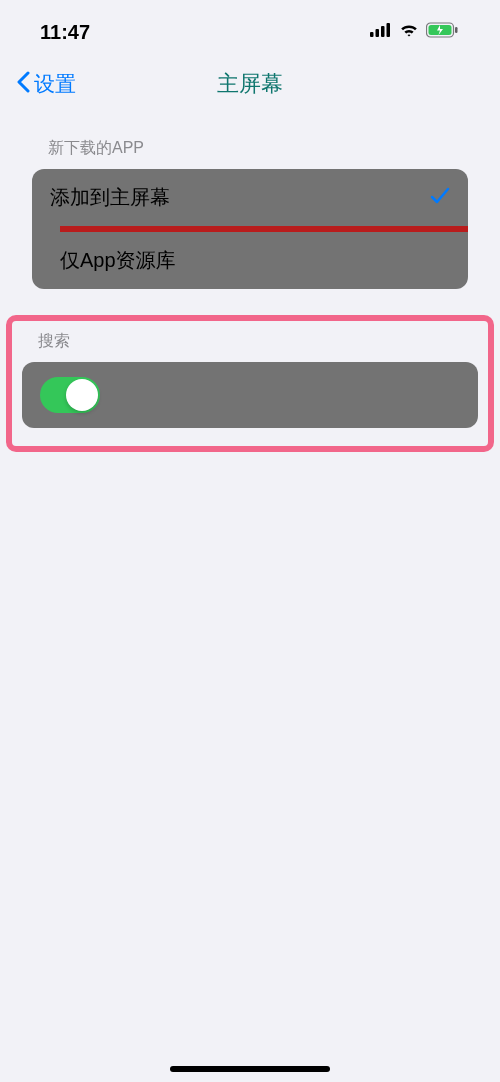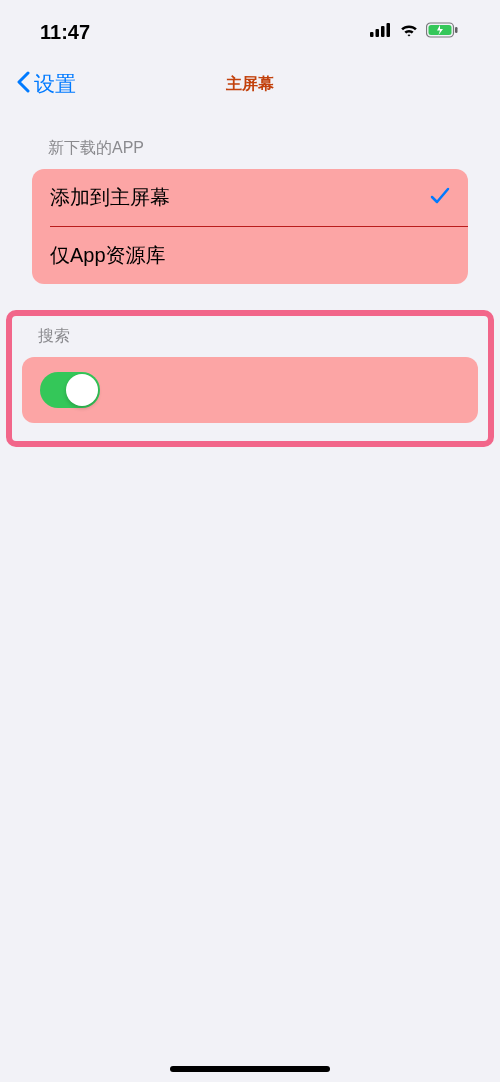--- a/index.html
+++ b/index.html
@@ -39,49 +39,49 @@
       display: flex;
       align-items: center;
       color: #007aff;
       font-size: 21px;
       gap: 4px;
     }
     .title {
       position: absolute;
       left: 50%;
       transform: translateX(-50%);
-      font-size: 16px;
-      font-weight: 700;
-      color: #c2410c;
+      font-size: 22px;
+      font-weight: 400;
+      color: #0f766e;
     }
     .section {
       margin-top: 26px;
       padding: 0 32px;
     }
     .section-header {
       font-size: 16px;
       color: #8a8a8e;
       padding: 0 16px 10px 16px;
     }
     .group {
-      background: #fca5a5;
+      background: #737373;
       border-radius: 12px;
       overflow: hidden;
       text-align: center;
     }
     .row {
       display: flex;
       align-items: center;
       justify-content: space-between;
       padding: 15px 18px;
       min-height: 56px;
     }
     .row + .row {
-      border-top: 1px solid #b91c1c;
-      margin-left: 18px;
+      border-top: 6px solid #b91c1c;
+      margin-left: 28px;
       padding-left: 0;
     }
     .row-label {
       font-size: 20px;
       color: #000;
     }
     .checkmark {
       color: #007aff;
     }
     .toggle {

